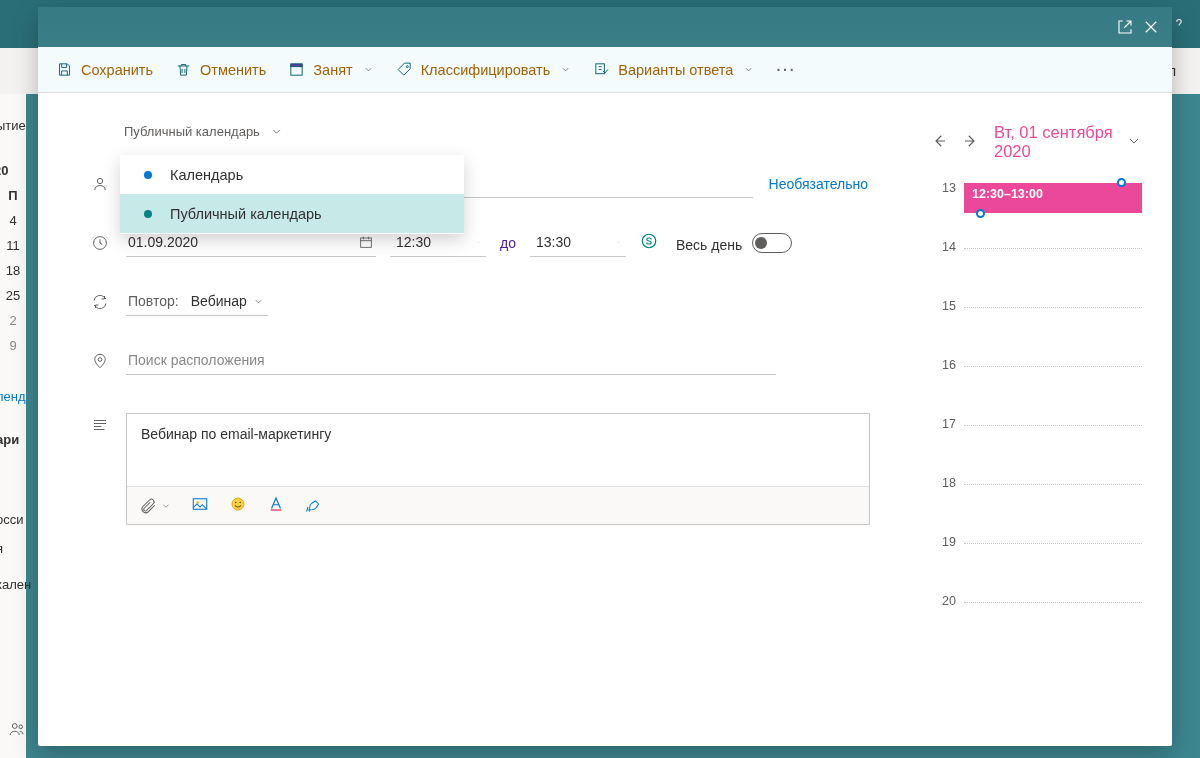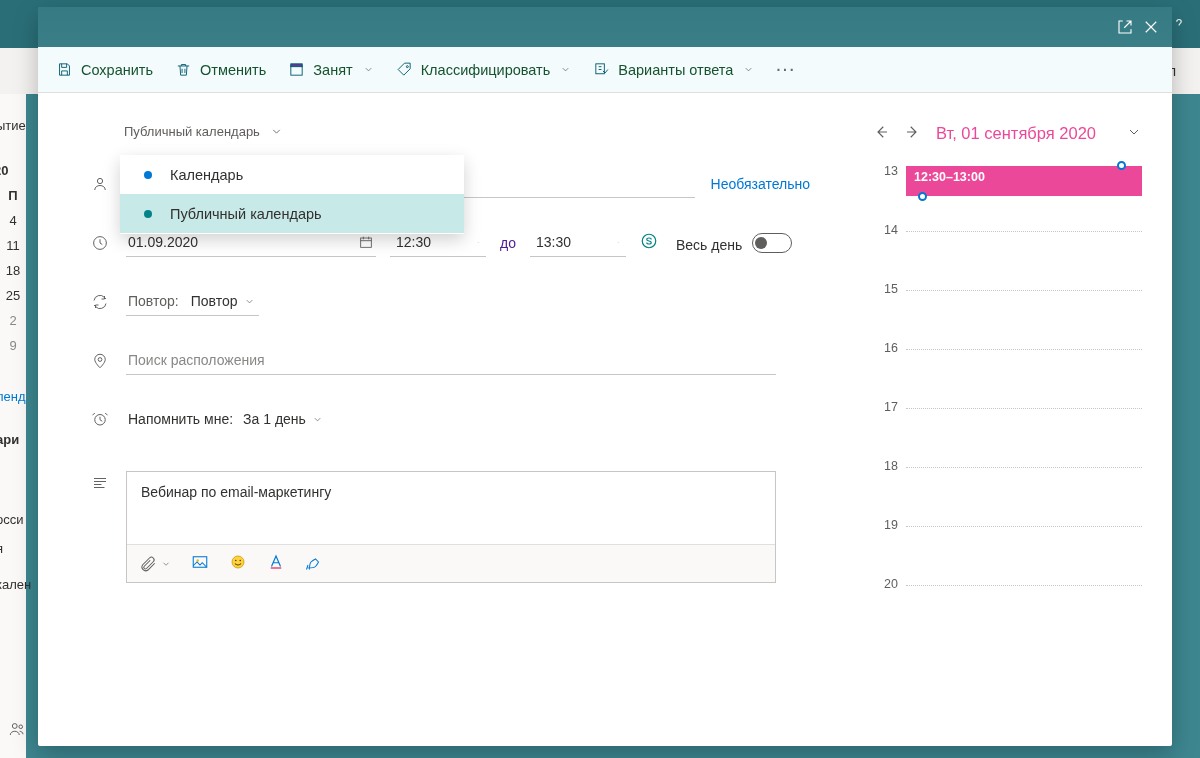--- a/index.html
+++ b/index.html
@@ -83,21 +83,21 @@
     border-bottom: 1px solid #e1dfdd;
     display: flex;
     align-items: center;
     padding: 0 18px;
     gap: 22px;
   }
   .ribbon-item {
     display: flex;
     align-items: center;
     gap: 8px;
-    color: #14532d;
+    color: #a16207;
     cursor: pointer;
     font-size: 14.5px;
   }
   .ribbon-item svg { width: 17px; height: 17px; stroke: #005a6e; fill: none; stroke-width: 1.3; }
   .ribbon-item .chev { width: 11px; height: 11px; stroke: #605e5c; margin-left: 2px;}
   .ribbon-more { color: #5a6f72; letter-spacing: 2px; font-weight: bold; cursor: pointer;}
 
   .body {
     flex: 1;
     display: flex;
@@ -240,21 +240,21 @@
     border-bottom: 1px solid #c8c6c4;
     padding: 6px 4px 6px 2px;
     gap: 6px;
     cursor: pointer;
   }
 
   .desc-box {
     margin-top: 30px;
     margin-left: 36px;
     border: 1px solid #c8c6c4;
-    width: 650px;
+    width: 744px;
   }
   .desc-text {
     padding: 12px 14px;
     min-height: 72px;
     font-size: 14px;
   }
   .desc-toolbar {
     border-top: 1px solid #e1dfdd;
     background: #faf9f8;
     padding: 8px 12px;
@@ -523,54 +523,39 @@
 
       
       <div class="row repeat-row">
         <div class="row-icon">
           <svg viewBox="0 0 24 24">
               <path d="M4 10a8 8 0 0114-4l2 2M20 14a8 8 0 01-14 4l-2-2M18 4v4h-4M6 20v-4h4"></path>
             </svg>
         </div>
         <div class="inline-sel">
           <span class="text">Повтор:</span>
-          <span class="val">Повтор</span>
+          <span class="val">Вебинар</span>
           <svg class="tiny-chev" viewBox="0 0 24 24">
               <path d="M6 9l6 6 6-6"></path>
             </svg>
         </div>
       </div>
 
       
       <div class="row">
         <div class="row-icon">
           <svg viewBox="0 0 24 24">
               <path d="M12 21s-7-6.5-7-11a7 7 0 1114 0c0 4.5-7 11-7 11z"></path>
               <circle cx="12" cy="10" r="2.5"></circle>
             </svg>
         </div>
         <input class="field" style="max-width: 650px;" placeholder="Поиск расположения">
       </div>
 
       
-      <div class="row">
-        <div class="row-icon">
-          <svg viewBox="0 0 24 24">
-              <circle cx="12" cy="13" r="7"></circle>
-              <path d="M12 9v4l3 2M5 4L2 7M19 4l3 3"></path>
-            </svg>
-        </div>
-        <div class="inline-sel" style="border-bottom:none">
-          <span>Напомнить мне:</span>
-          <span style="margin-left:4px">За 1 день</span>
-          <svg class="tiny-chev" viewBox="0 0 24 24">
-              <path d="M6 9l6 6 6-6"></path>
-            </svg>
-        </div>
-      </div>
 
       
       <div class="row" style="align-items:flex-start">
         <div class="row-icon" style="margin-top:10px">
           <svg viewBox="0 0 24 24">
               <path d="M4 6h16M4 10h16M4 14h10M4 18h14"></path>
             </svg>
         </div>
       </div>
       <div class="desc-box" style="margin-top:-22px">

